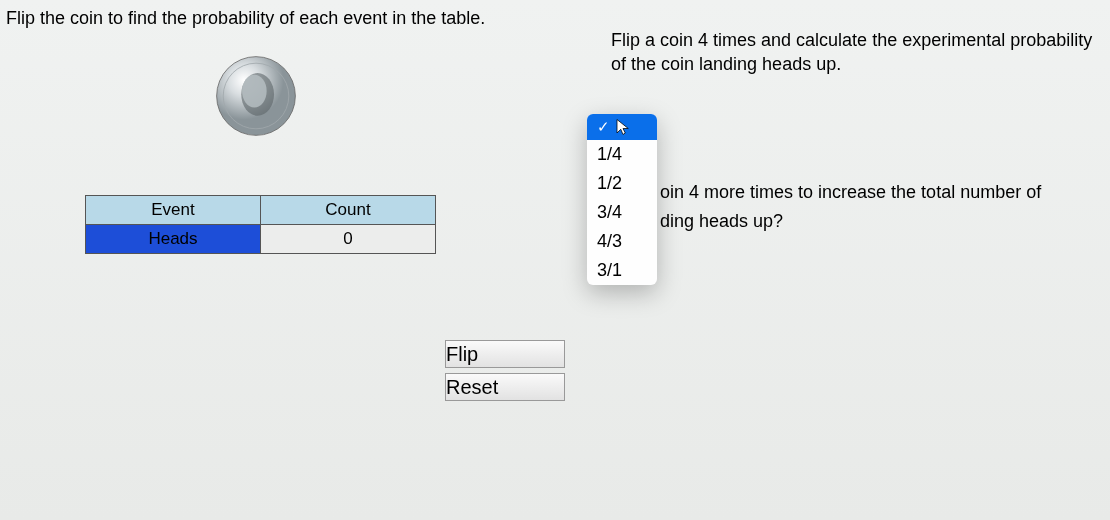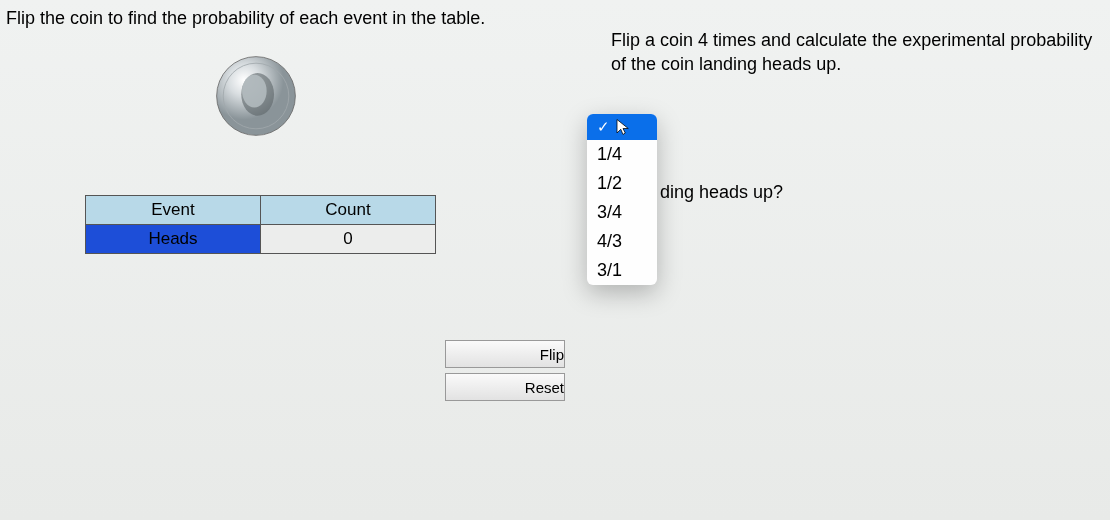--- a/index.html
+++ b/index.html
@@ -43,25 +43,25 @@
       font-weight: normal;
       width: 175px;
     }
     .table td.event-cell { width: 175px; background: #1d4ed8; }
     .table td.count-cell { width: 175px; background: #ecedec; }
     .btn {
       position: absolute;
       left: 445px;
       width: 120px;
       height: 28px;
-      font-size: 15px;
+      font-size: 20px;
       background: linear-gradient(180deg, #fafafa 0%, #e2e2e2 100%);
       border: 1px solid #999;
       cursor: pointer;
-      text-align: right;
+      text-align: left;
     }
     .btn-flip { top: 340px; }
     .btn-reset { top: 373px; }
     .right-text {
       position: absolute;
       left: 585px;
       top: 28px;
       width: 500px;
       font-size: 18px;
       line-height: 1.35;
@@ -133,20 +133,21 @@
   </tr>
 </tbody>
   </table>
 
 <button class="btn btn-flip">Flip</button>
 <button class="btn btn-reset">Reset</button>
 
 <div class="right-text">Flip a coin 4 times and calculate the experimental probability of the coin landing heads up.</div>
 
 <div class="behind-text">
+  <div>oin 4 more times to increase the total number of</div>
   <div>ding heads up?</div>
 </div>
 
 <div class="dropdown">
   <div class="dropdown-item selected">
     <span class="check">✓</span>
     <svg class="cursor-svg" viewBox="0 0 24 24">
       <path d="M4 2 L4 20 L9 15 L12 22 L15 20 L12 14 L19 14 Z" fill="#fff" stroke="#000" stroke-width="1"></path>
     </svg>
   </div>

